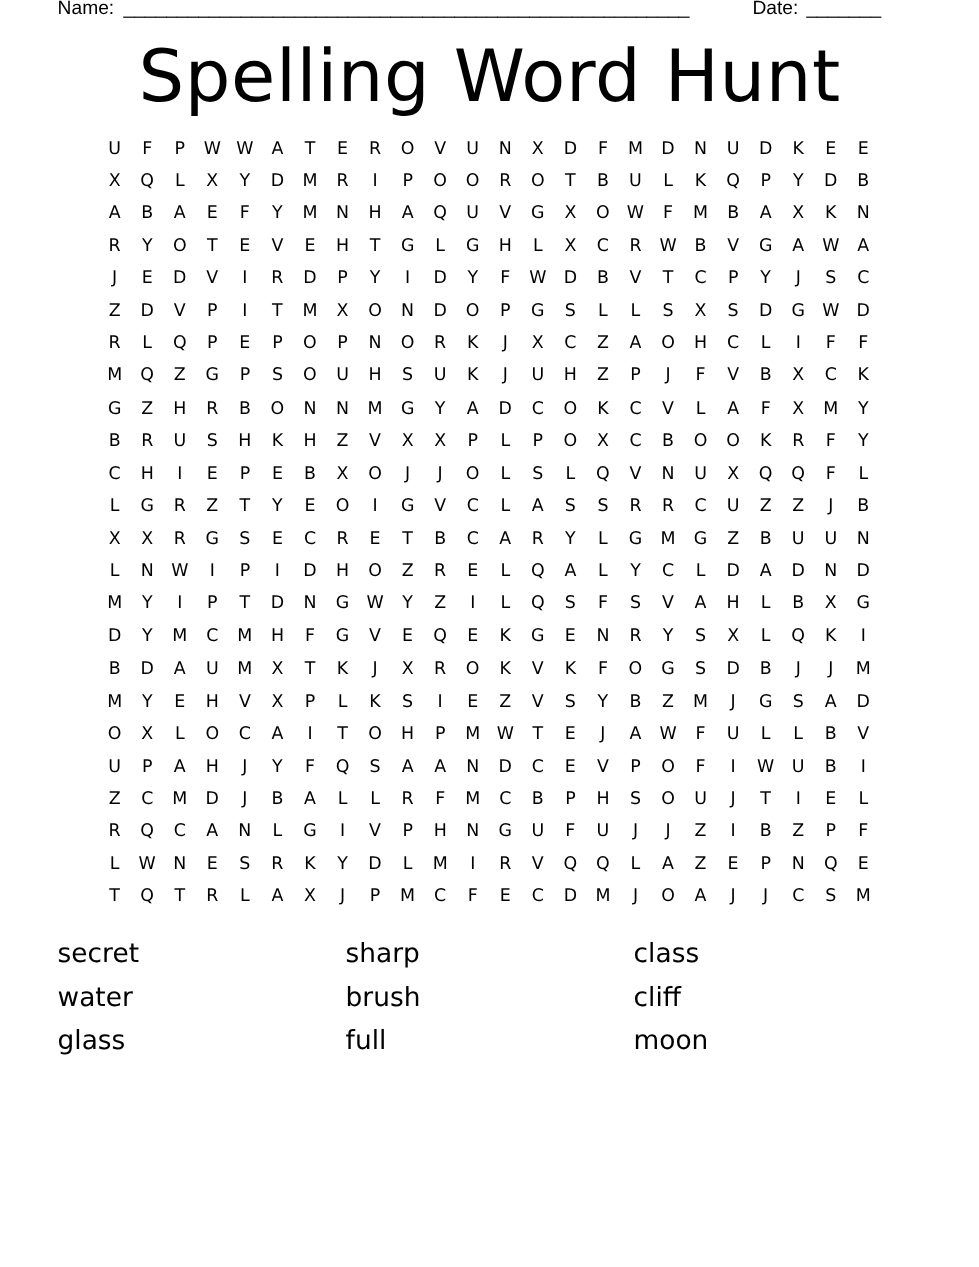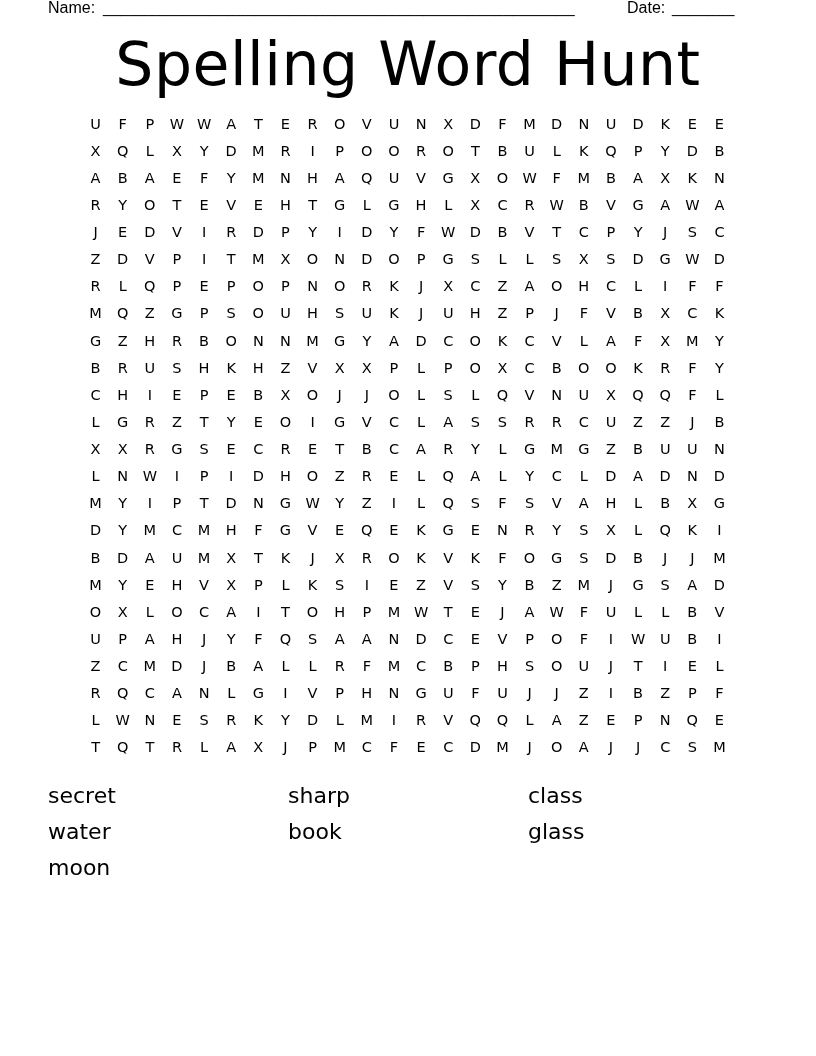--- a/index.html
+++ b/index.html
@@ -624,16 +624,18 @@
     <div class="cell">C</div>
     <div class="cell">S</div>
     <div class="cell">M</div>
   </div>
 
 <div class="words" id="words">
     <div class="word">secret</div>
     <div class="word">sharp</div>
     <div class="word">class</div>
     <div class="word">water</div>
-    <div class="word">book</div>
+    <div class="word">brush</div>
+    <div class="word">cliff</div>
     <div class="word">glass</div>
+    <div class="word">full</div>
     <div class="word">moon</div>
   </div>
 
 </body></html>

